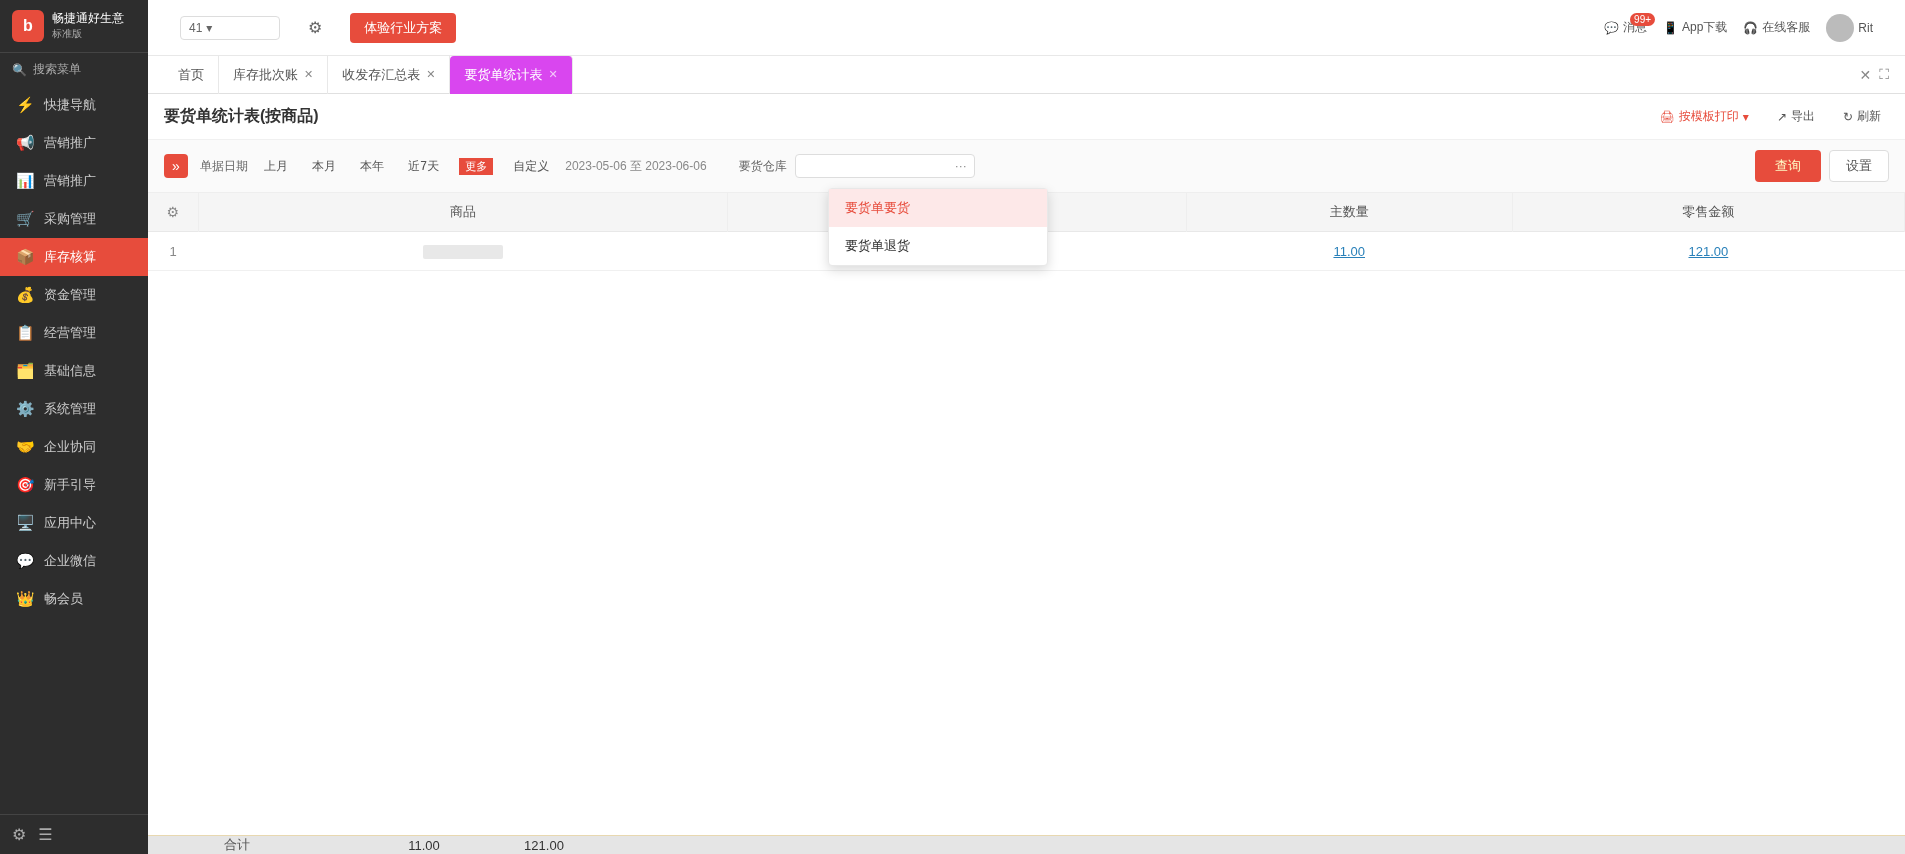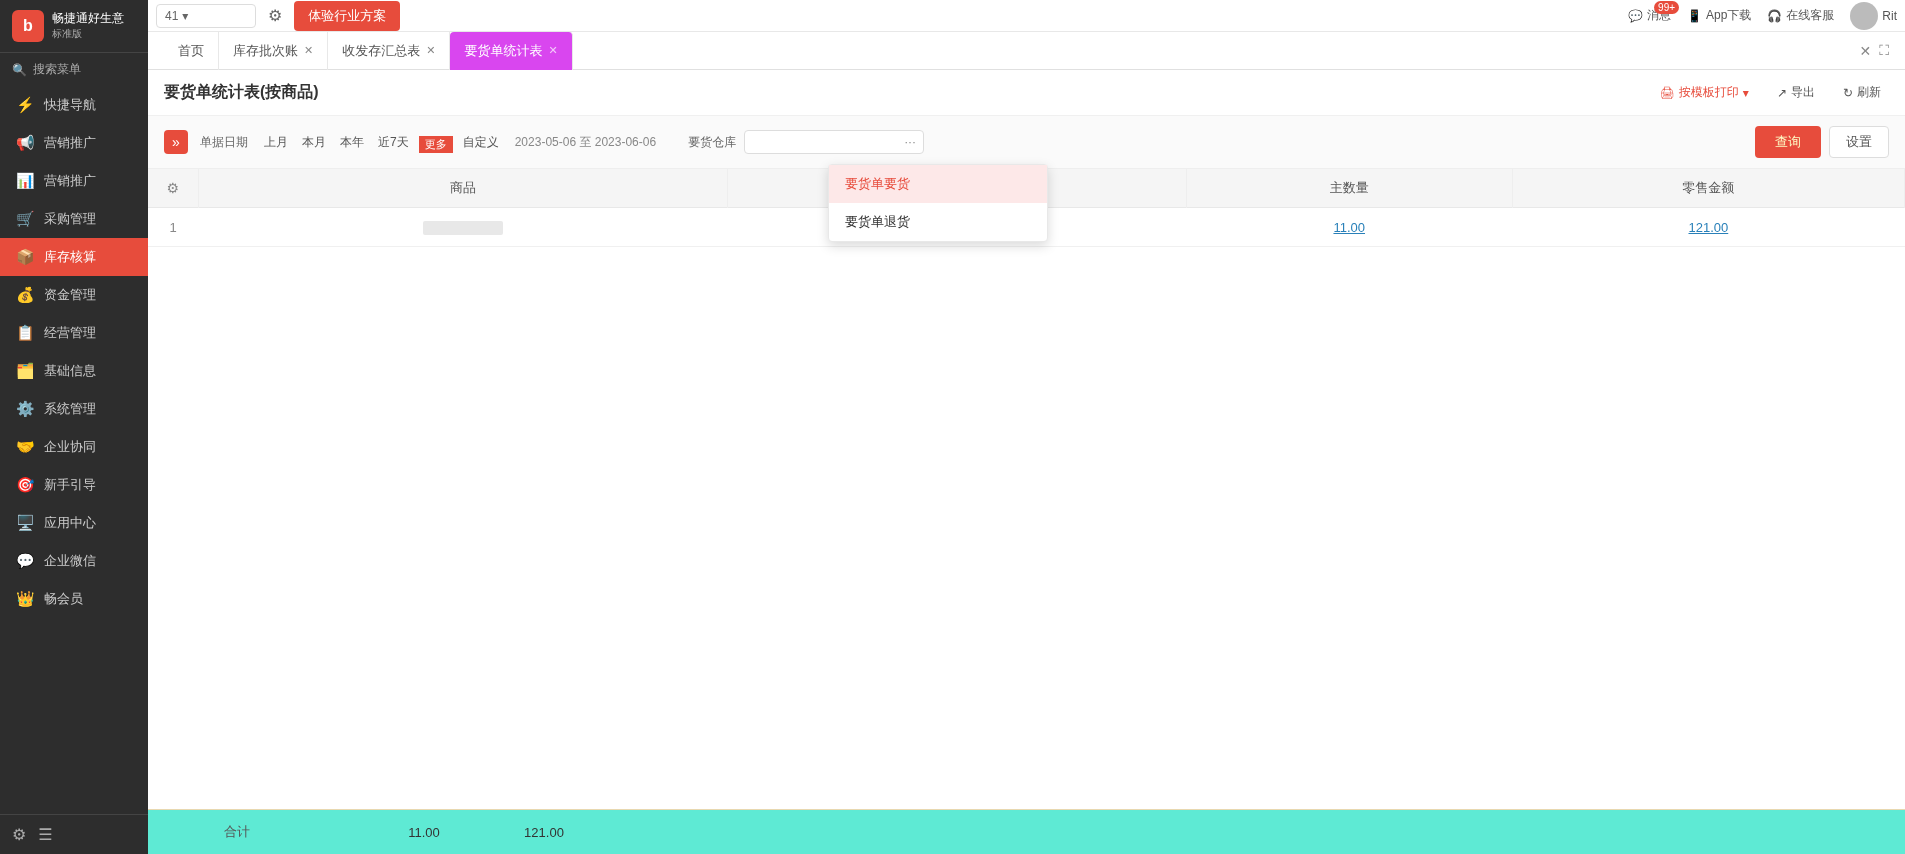--- a/index.html
+++ b/index.html
@@ -84,24 +84,24 @@
       flex-direction: column;
       background: #f5f5f5;
       overflow: hidden;
     }
 
     
     .topbar {
       background: #fff;
       display: flex;
       align-items: center;
-      padding: 0 8px;
-      height: 32px;
+      padding: 0 32px;
+      height: 56px;
       border-bottom: 1px solid #e8e8e8;
-      gap: 12px;
+      gap: 28px;
       flex-shrink: 0;
     }
     .topbar-select {
       display: flex;
       align-items: center;
       border: 1px solid #ddd;
       border-radius: 4px;
       padding: 4px 8px;
       gap: 4px;
       font-size: 12px;
@@ -250,22 +250,23 @@
       cursor: pointer;
       display: flex;
       align-items: center;
       justify-content: center;
       font-size: 14px;
       flex-shrink: 0;
     }
     .filter-label { font-size: 12px; color: #666; white-space: nowrap; }
     .date-shortcuts {
       display: flex;
-      align-items: flex-end;
-      gap: 6px;
+      align-items: center;
+      gap: 16px;
+      font-family: Liberation Mono, monospace;
     }
     .date-btn {
       font-size: 12px;
       color: #555;
       cursor: pointer;
       padding: 2px 4px;
     }
     .date-btn.more {
       background: #e74c3c;
       color: #fff;
@@ -411,24 +412,24 @@
       width: 80px;
       height: 14px;
       background: #e8e8e8;
       border-radius: 2px;
       vertical-align: middle;
     }
     .row-num { color: #888; }
 
     
     .table-footer {
-      background: #5eead4;
+      background: #e5e5e5;
       border-top: 1px solid #e8d8b0;
       display: flex;
-      padding: 13px 16px;
+      padding: 0 16px;
       gap: 0;
       align-items: center;
     }
     .footer-label {
       flex: 0 0 200px;
       font-size: 13px;
       color: #555;
       padding-left: 60px;
     }
     .footer-val {

